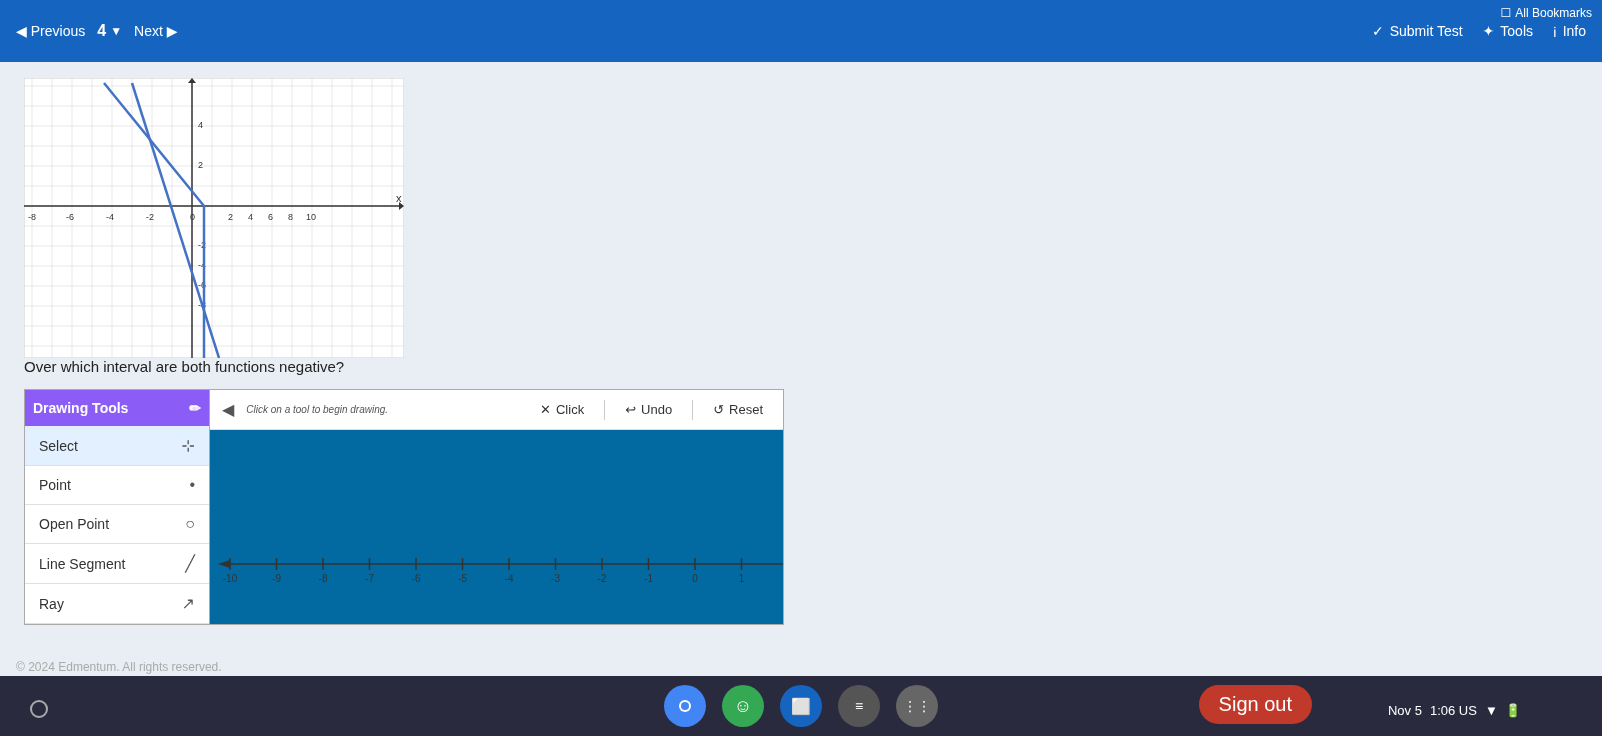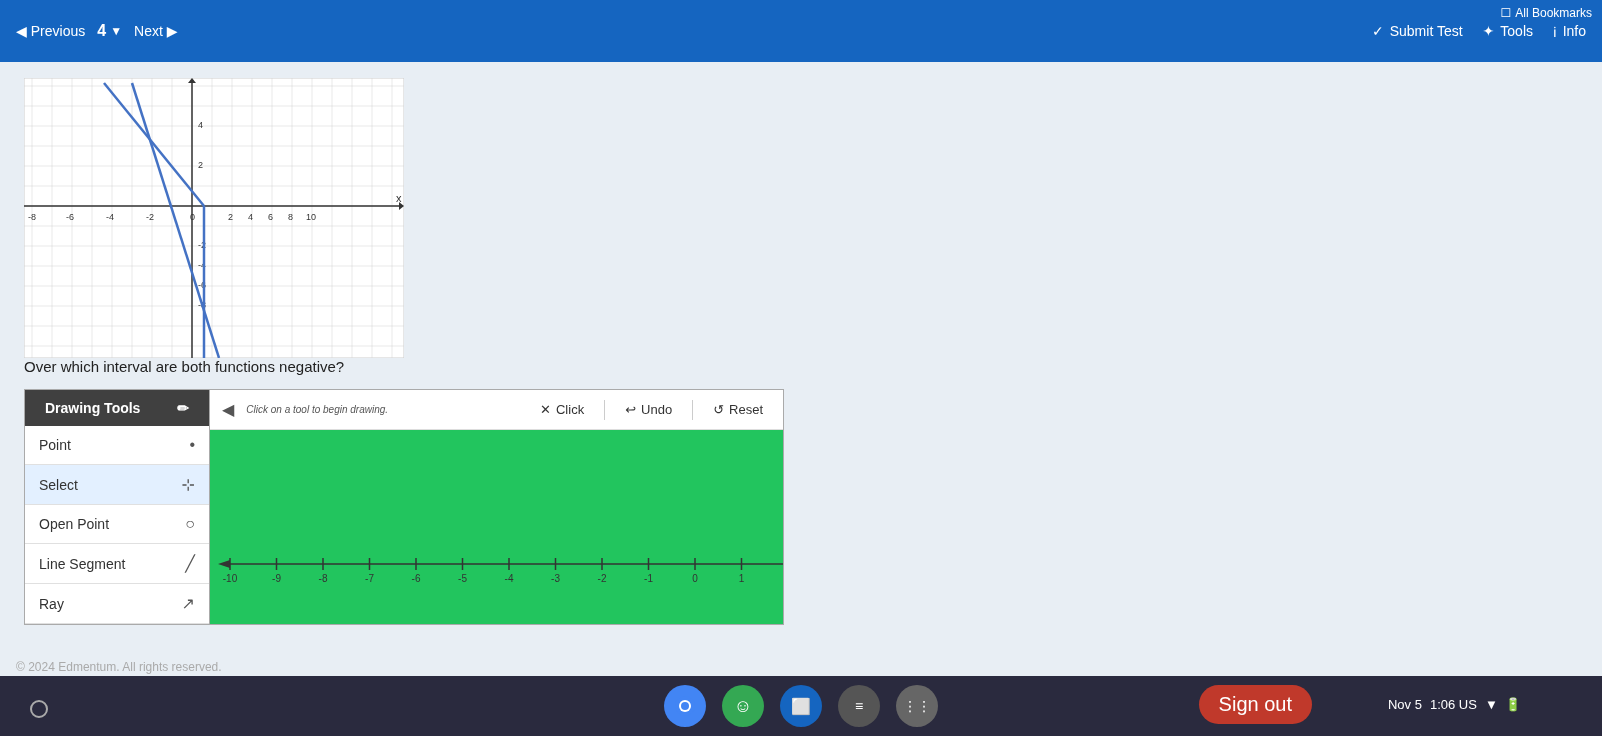--- a/index.html
+++ b/index.html
@@ -103,23 +103,23 @@
 
     .tools-sidebar {
       width: 185px;
       flex-shrink: 0;
       display: flex;
       flex-direction: column;
       border-right: 1px solid #aaa;
     }
 
     .drawing-tools-header {
-      background: #404040;
-      color: white;
-      padding: 10px 20px;
+      background: #8b5cf6;
+      color: white;
+      padding: 10px 8px;
       font-size: 14px;
       font-weight: bold;
       display: flex;
       align-items: center;
       justify-content: space-between;
     }
 
     .tool-item {
       display: flex;
       align-items: center;
@@ -183,21 +183,21 @@
     .toolbar-divider {
       width: 1px;
       height: 20px;
       background: #ccc;
     }
 
     
     .number-line-area {
       flex: 1;
       position: relative;
-      background: #22c55e;
+      background: #0369a1;
       min-height: 100px;
     }
 
     
     .footer {
       position: absolute;
       bottom: 0; left: 0; right: 0;
       height: 60px;
       background: #2a2a3e;
       display: flex;
@@ -234,21 +234,21 @@
       color: white;
       border: none;
       border-radius: 20px;
       padding: 8px 20px;
       font-size: 20px;
       cursor: pointer;
     }
 
     .time-display {
       position: absolute;
-      bottom: 24px;
+      bottom: 18px;
       right: 80px;
       color: white;
       font-size: 13px;
       display: flex;
       align-items: center;
       gap: 8px;
     }
 
     .radio-circle {
       position: absolute;
@@ -407,27 +407,27 @@
 
     <p class="question-text">Over which interval are both functions negative?</p>
 
     <div class="drawing-panel">
 
       <div class="tools-sidebar">
         <div class="drawing-tools-header">
           <span>Drawing Tools</span>
           <span>✏</span>
         </div>
+        <div class="tool-item active">
+          <span>Select</span>
+          <span class="tool-icon">⊹</span>
+        </div>
         <div class="tool-item">
           <span>Point</span>
           <span class="tool-icon">•</span>
-        </div>
-        <div class="tool-item active">
-          <span>Select</span>
-          <span class="tool-icon">⊹</span>
         </div>
         <div class="tool-item">
           <span>Open Point</span>
           <span class="tool-icon">○</span>
         </div>
         <div class="tool-item">
           <span>Line Segment</span>
           <span class="tool-icon">╱</span>
         </div>
         <div class="tool-item">

